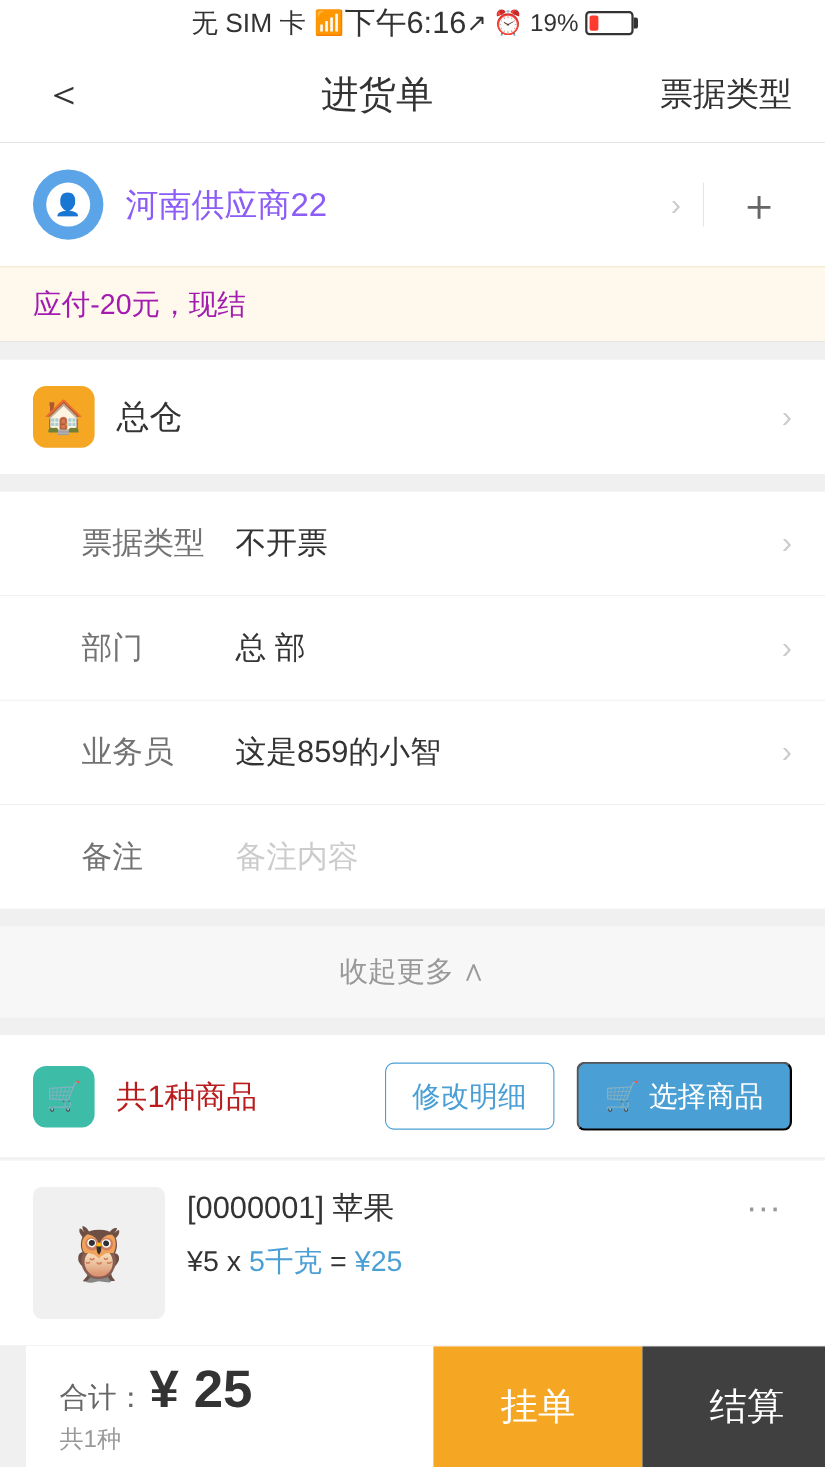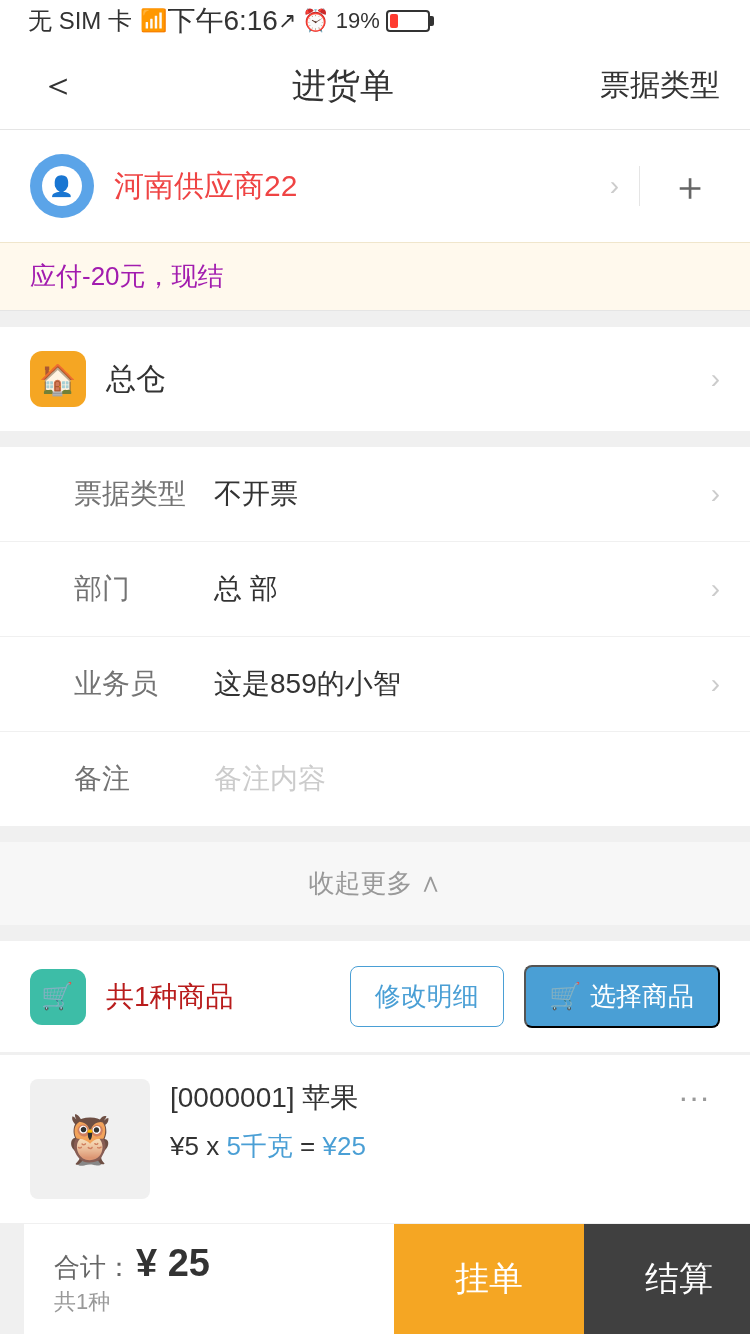--- a/index.html
+++ b/index.html
@@ -13,21 +13,21 @@
       color: #333;
     }
 
     
     .status-bar {
       width: 750px;
       height: 42px;
       background: #fff;
       display: flex;
       align-items: center;
-      justify-content: flex-start;
+      justify-content: center;
       padding: 0 28px;
       font-size: 24px;
       color: #333;
     }
     .status-left { display: flex; align-items: center; gap: 8px; }
     .status-center { font-size: 28px; font-weight: 500; }
     .status-right { display: flex; align-items: center; gap: 6px; font-size: 22px; }
     .battery-icon {
       width: 44px; height: 22px;
       border: 2px solid #333;
@@ -100,21 +100,21 @@
       margin-right: 20px;
       flex-shrink: 0;
     }
     .supplier-avatar-inner {
       width: 40px; height: 40px;
       border-radius: 50%;
       background: #fff;
       display: flex; align-items: center; justify-content: center;
       font-size: 20px;
     }
-    .supplier-name { flex: 1; font-size: 30px; color: #ef4444; }
+    .supplier-name { flex: 1; font-size: 30px; color: #8b5cf6; }
     .chevron { font-size: 28px; color: #ccc; }
     .divider-v { width: 1px; height: 40px; background: #e5e5e5; margin: 0 20px; }
     .plus-btn { font-size: 40px; color: #666; padding: 0 10px; }
 
     
     .notice-banner {
       background: #fff9ed;
       padding: 16px 30px;
       font-size: 26px;
       color: #a21caf;
@@ -265,21 +265,21 @@
       background: #fff;
       display: flex;
       align-items: center;
       margin-left: 24px;
     }
     .total-section {
       flex: 1;
       padding: 0 30px;
     }
     .total-label { font-size: 26px; color: #666; }
-    .total-amount { font-size: 38px; font-weight: bold; color: #333; }
+    .total-amount { font-size: 48px; font-weight: bold; color: #333; }
     .total-count { font-size: 22px; color: #999; margin-top: 2px; }
     .bottom-btn-suspend {
       width: 190px;
       height: 110px;
       background: #f5a623;
       color: #fff;
       font-size: 34px;
       display: flex;
       align-items: center;
       justify-content: center;

